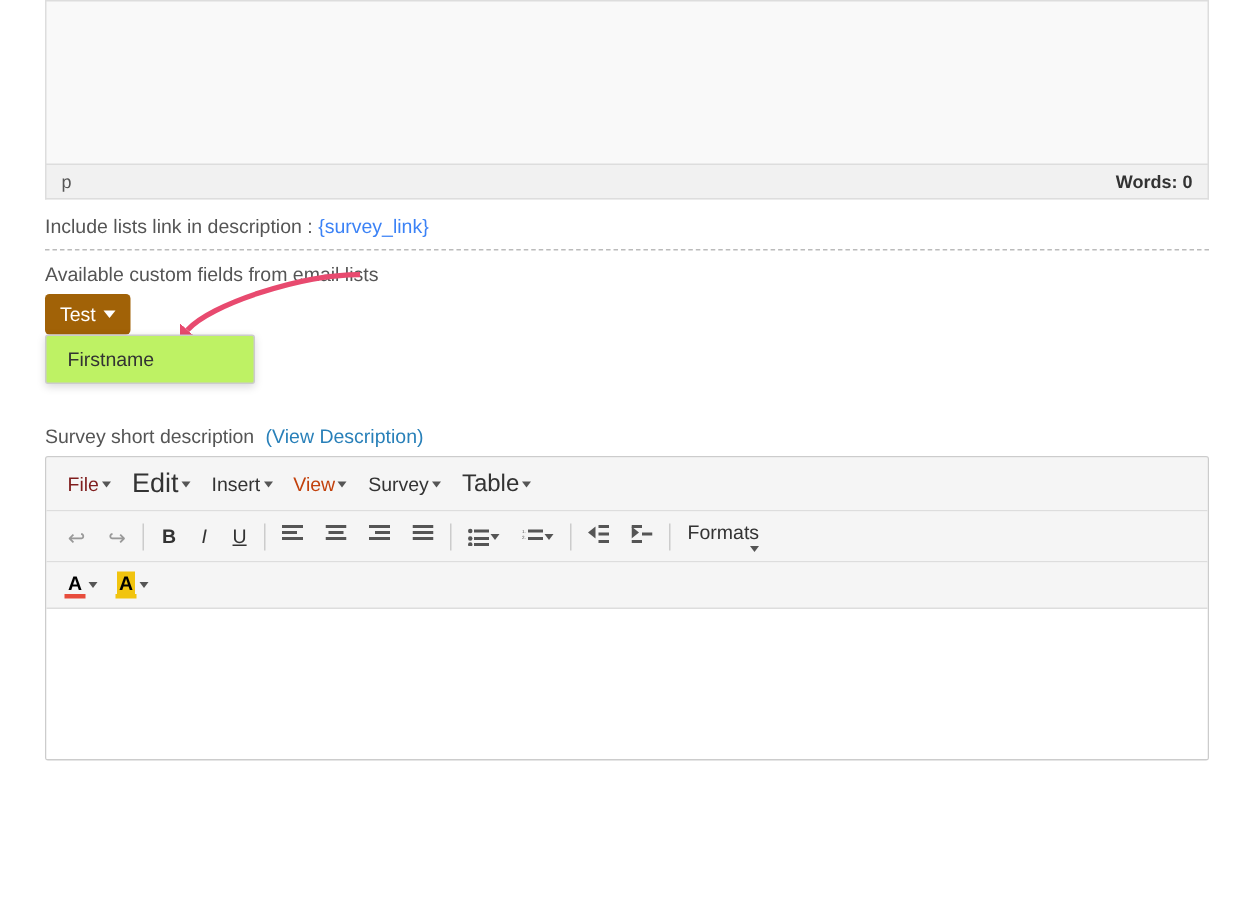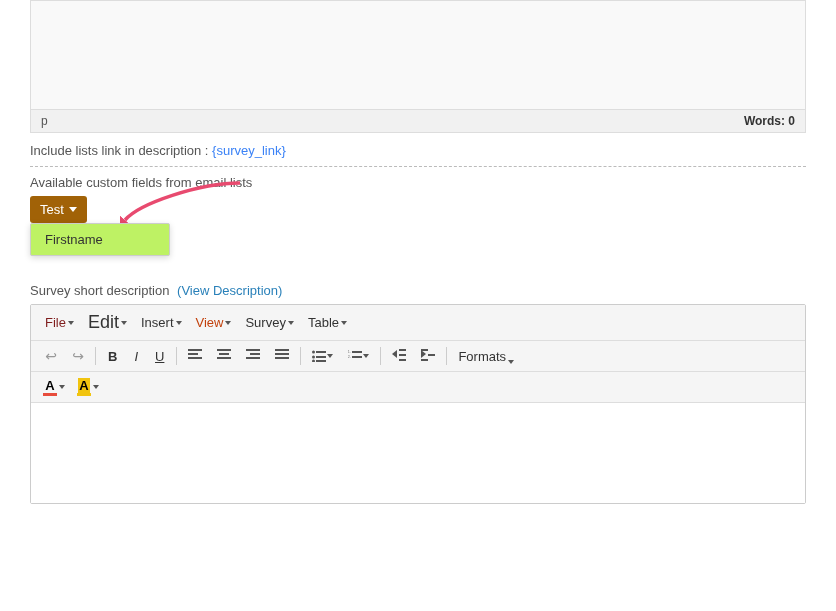--- a/index.html
+++ b/index.html
@@ -85,21 +85,21 @@
         <span style="border-top: 4px solid #555; border-left: 3px solid transparent; border-right: 3px solid transparent; display: inline-block; width: 0; height: 0;"></span>
       </button>
       <button style="background: none; border: none; padding: 3px 6px; font-size: 13px; cursor: pointer; color: #c2410c; border-radius: 2px; display: flex; align-items: center; gap: 2px;">
         <span>View</span>
         <span style="border-top: 4px solid #555; border-left: 3px solid transparent; border-right: 3px solid transparent; display: inline-block; width: 0; height: 0;"></span>
       </button>
       <button style="background: none; border: none; padding: 3px 6px; font-size: 13px; cursor: pointer; color: #333; border-radius: 2px; display: flex; align-items: center; gap: 2px;">
         <span>Survey</span>
         <span style="border-top: 4px solid #555; border-left: 3px solid transparent; border-right: 3px solid transparent; display: inline-block; width: 0; height: 0;"></span>
       </button>
-      <button style="background: none; border: none; padding: 3px 6px; font-size: 13px; cursor: pointer; color: #333; border-radius: 2px; display: flex; align-items: center; gap: 2px;">
+      <button style="background: none; border: none; padding: 3px 6px; font-size: 16px; cursor: pointer; color: #333; border-radius: 2px; display: flex; align-items: center; gap: 2px;">
         <span>Table</span>
         <span style="border-top: 4px solid #555; border-left: 3px solid transparent; border-right: 3px solid transparent; display: inline-block; width: 0; height: 0;"></span>
       </button>
     </div>
 
     <div style="background: #f5f5f5; border-bottom: 1px solid #ddd; padding: 4px 8px; display: flex; gap: 3px; align-items: center; flex-wrap: wrap;">
 
       <button style="background: none; border: 1px solid transparent; padding: 2px 5px; font-size: 14px; cursor: pointer; color: #999; border-radius: 2px; min-width: 24px;" title="Undo">↩</button>
       <button style="background: none; border: 1px solid transparent; padding: 2px 5px; font-size: 14px; cursor: pointer; color: #999; border-radius: 2px; min-width: 24px;" title="Redo">↪</button>
 
@@ -177,21 +177,21 @@
         <svg width="14" height="12" viewBox="0 0 14 12">
             <polygon points="0,1 5,5 0,9" fill="#555"></polygon>
             <rect x="0" y="0" width="7" height="2" fill="#555"></rect>
             <rect x="7" y="5" width="7" height="2" fill="#555"></rect>
             <rect x="0" y="10" width="7" height="2" fill="#555"></rect>
           </svg>
       </button>
 
       <div style="width:1px; height:18px; background:#ccc; margin: 0 2px;"></div>
 
-      <button style="background: none; border: none; font-size: 13px; cursor: pointer; color: #333; padding: 2px 6px; display: flex; align-items: flex-end; gap: 2px;">
+      <button style="background: none; border: none; font-size: 13px; cursor: pointer; color: #333; padding: 2px 6px; display: flex; align-items: flex-end; gap: 2px; flex-direction: column;">
         <span>Formats</span>
         <span style="border-top: 4px solid #555; border-left: 3px solid transparent; border-right: 3px solid transparent; display: inline-block; width: 0; height: 0;"></span>
       </button>
     </div>
 
     <div style="background: #f5f5f5; border-bottom: 1px solid #ddd; padding: 4px 8px; display: flex; gap: 4px; align-items: center;">
 
       <button style="background: none; border: none; cursor: pointer; display: flex; align-items: center; gap: 2px; padding: 2px 4px; border-radius: 2px; font-size: 13px; font-weight: bold;">
         <span style="display: flex; flex-direction: column; align-items: center;">
           <span>A</span>

